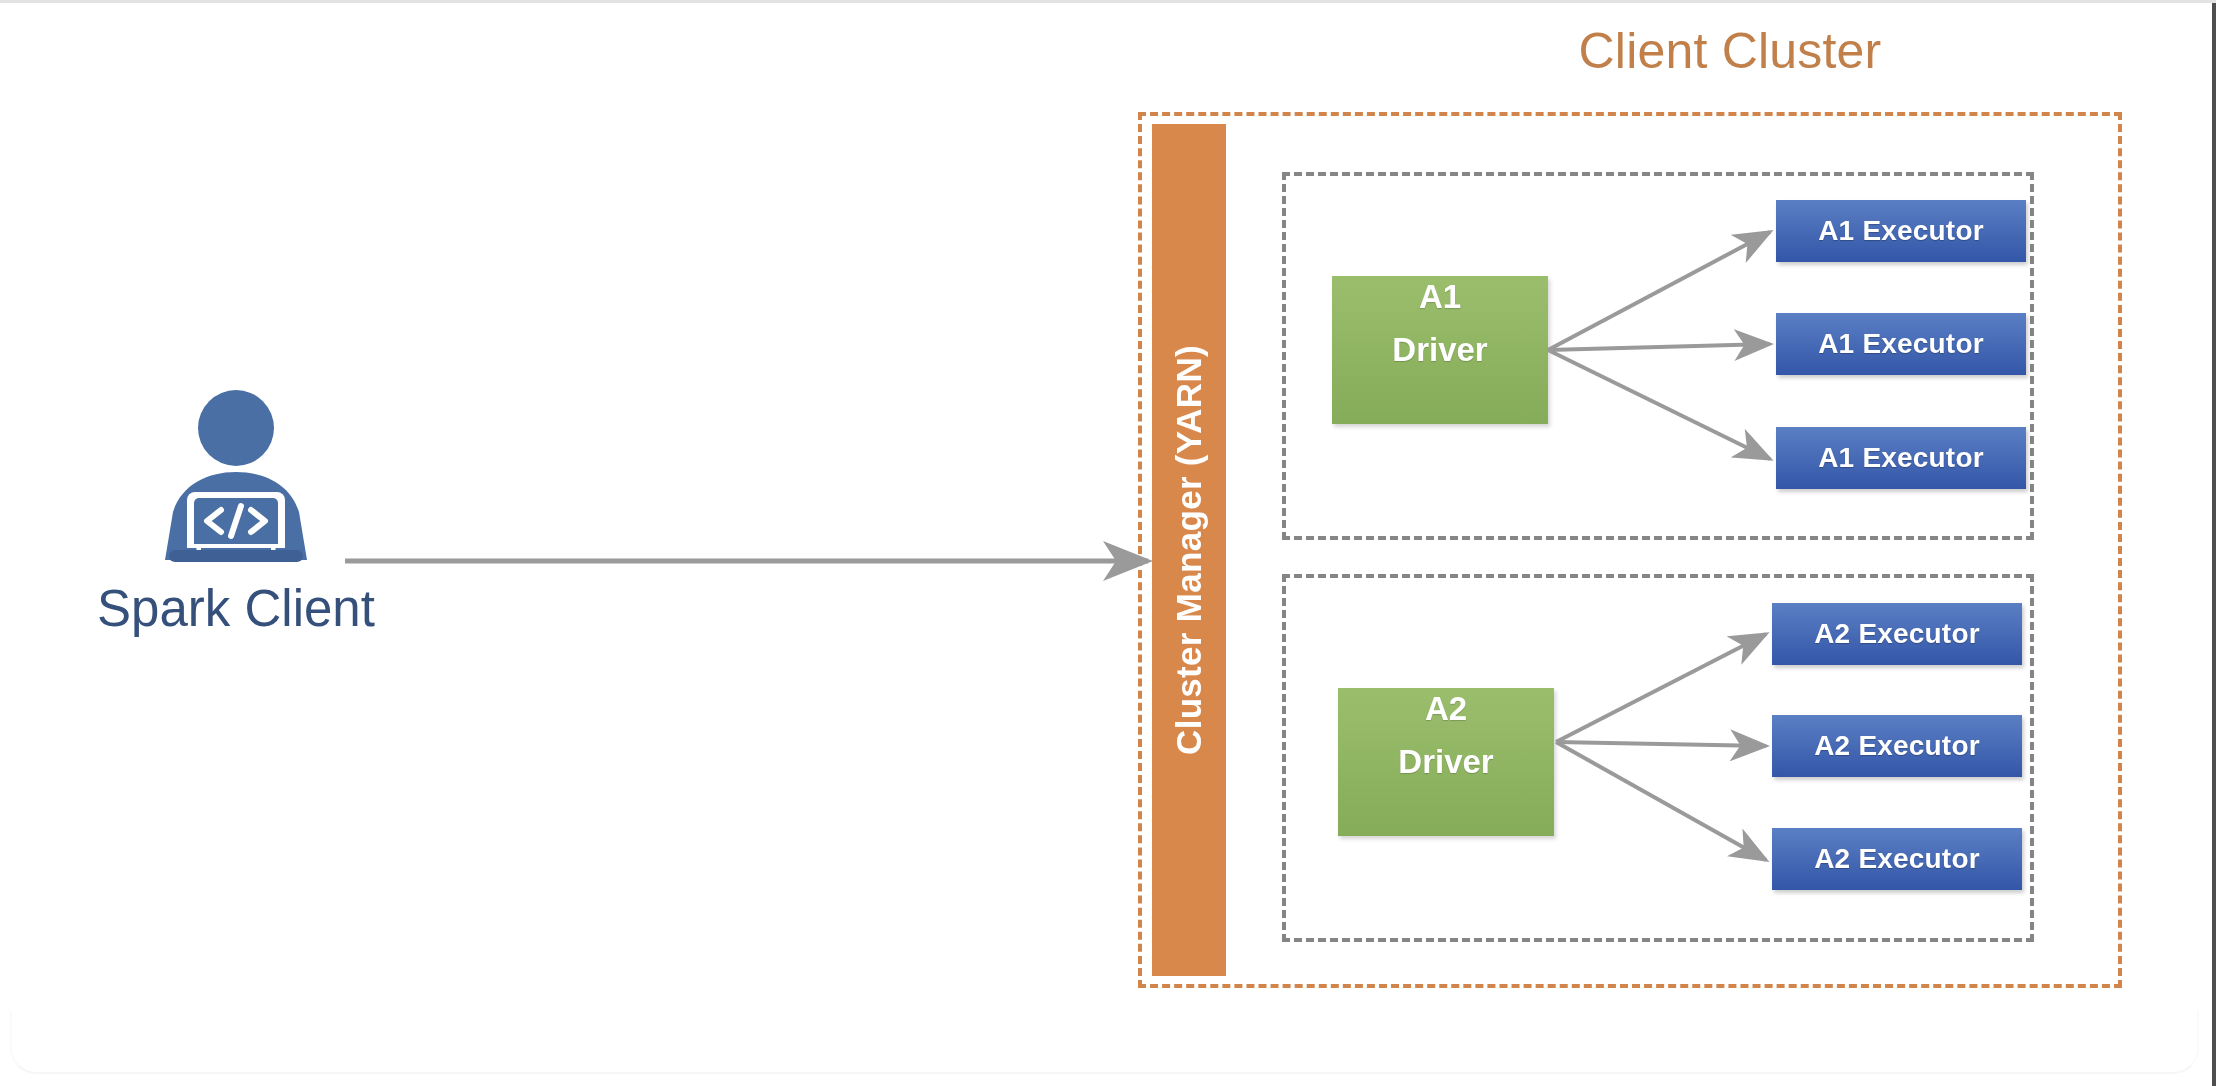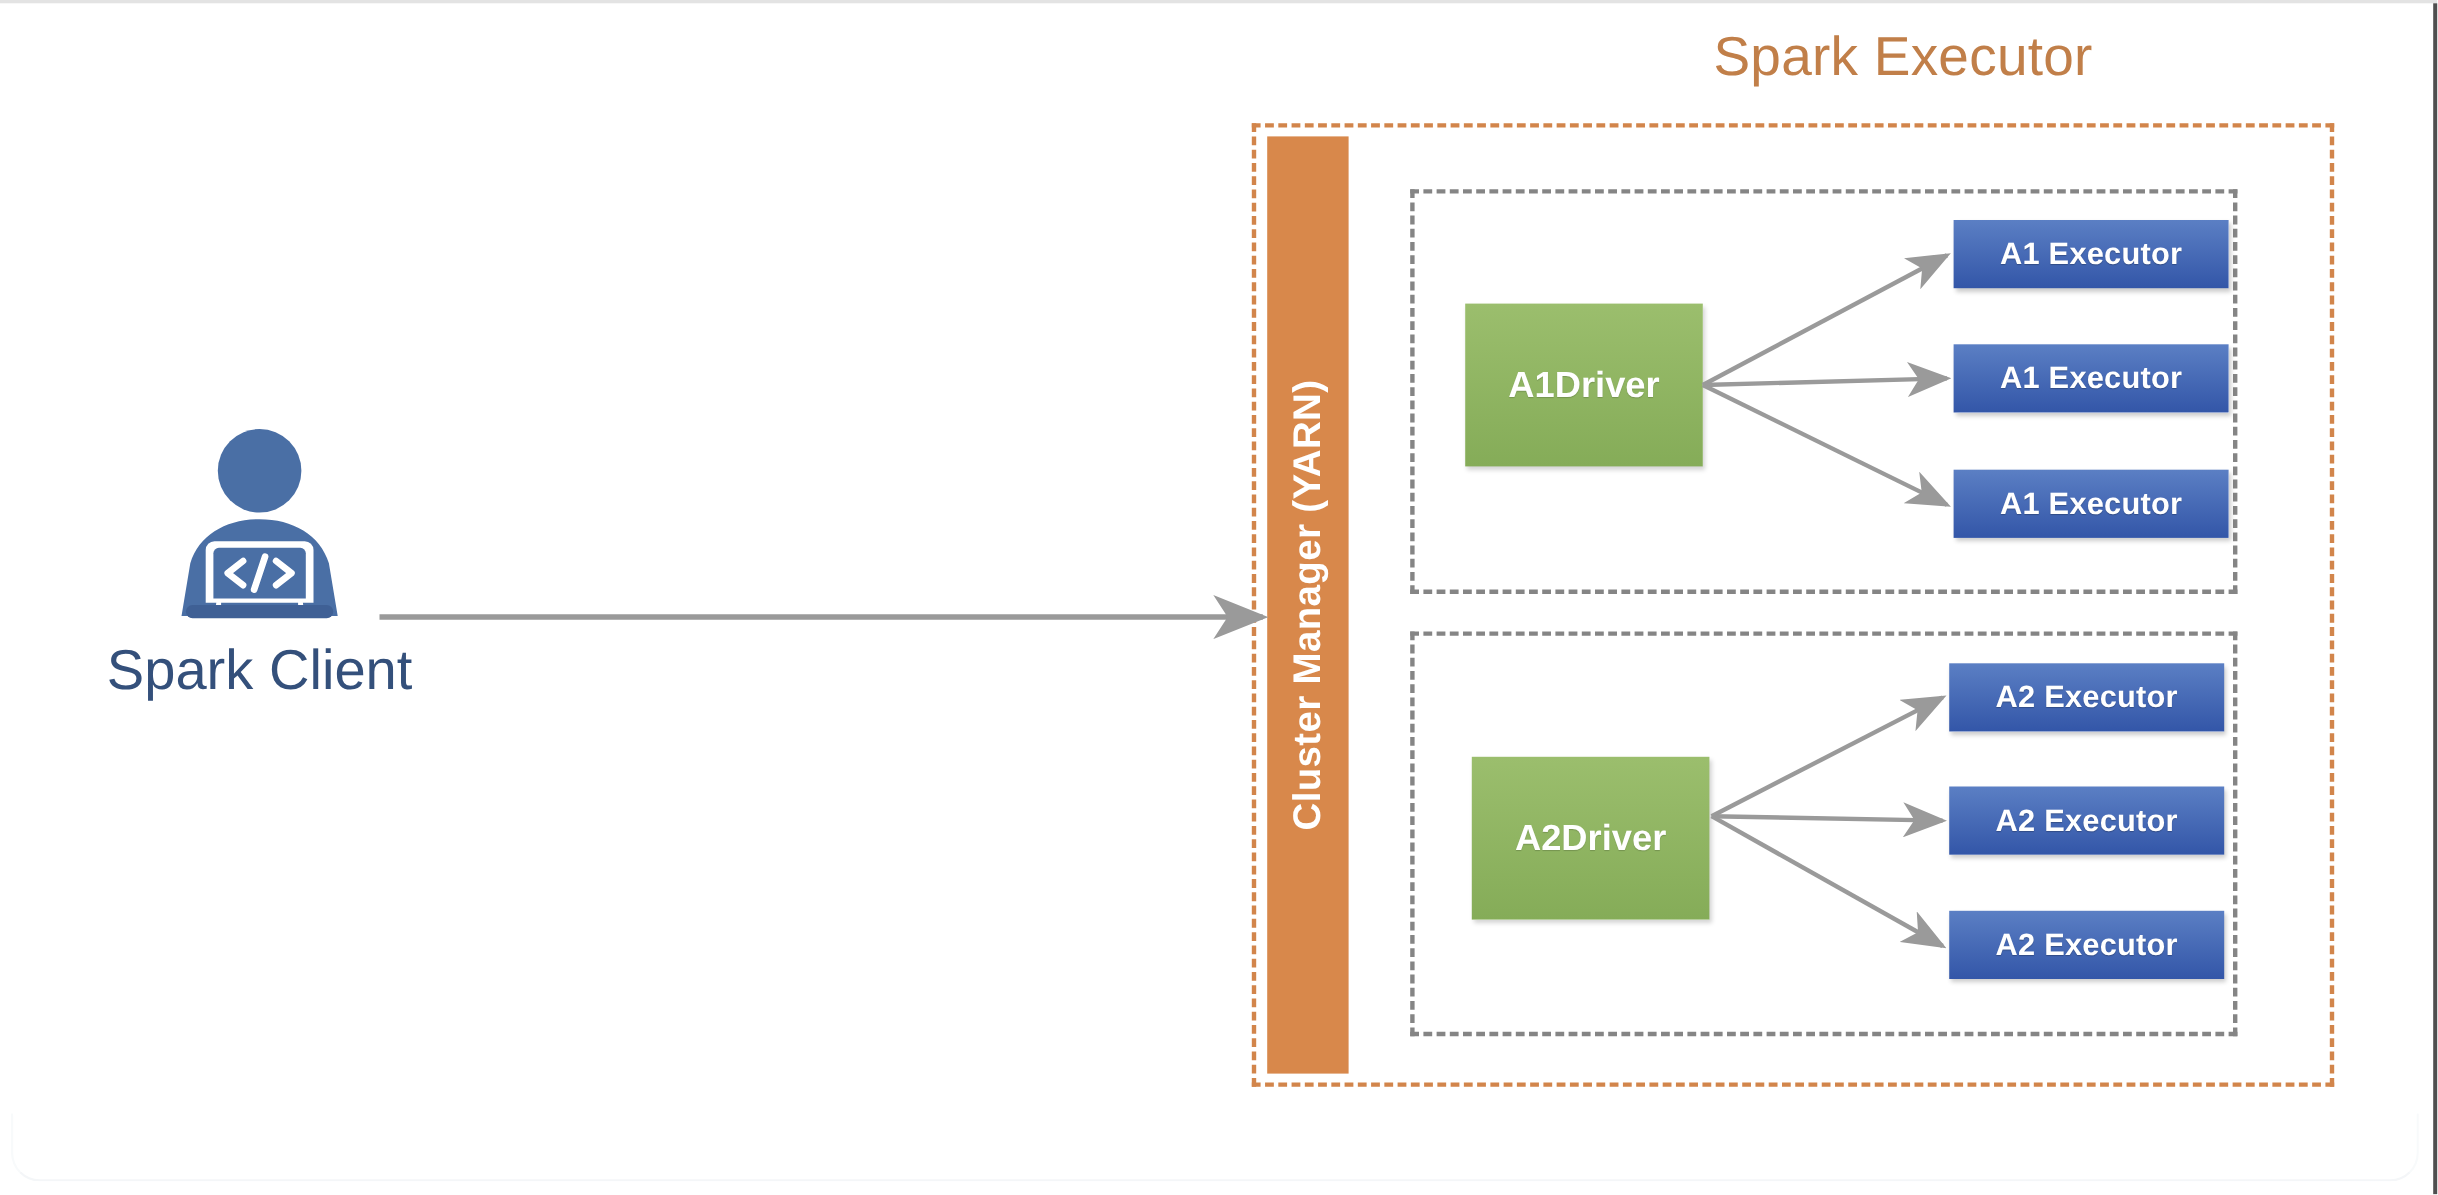--- a/index.html
+++ b/index.html
@@ -106,28 +106,29 @@
   #app-group-a2 { left: 1282px; top: 574px; width: 752px; height: 368px; }
 
   
   .driver-box {
     position: absolute;
     width: 216px;
     height: 148px;
     background: linear-gradient(180deg, #9BBE6D 0%, #85AC58 100%);
     box-shadow: 2px 3px 4px rgba(0,0,0,0.17);
     display: flex;
-    flex-direction: row;
+    flex-direction: column;
     align-items: center;
-    justify-content: center;
+    justify-content: flex-start;
     color: #ffffff;
     font-size: 33px;
     font-weight: 700;
     line-height: 1.25;
     text-shadow: 0 1px 1px rgba(0,0,0,0.18);
+    gap: 12px;
   }
   #driver-a1 { left: 1332px; top: 276px; }
   #driver-a2 { left: 1338px; top: 688px; }
 
   
   .executor-box {
     position: absolute;
     width: 250px;
     height: 62px;
     background: linear-gradient(180deg, #5B7FC4 0%, #3356A8 100%);
@@ -217,21 +218,21 @@
       <path d="M24 162 L146 162 A5 5 0 0 1 146 174 L24 174 A5 5 0 0 1 24 162 Z" fill="#3F6095"></path>
 
       <path d="M70 122 L56 133 L70 144" stroke="#ffffff" stroke-width="6" fill="none" stroke-linecap="round" stroke-linejoin="round"></path>
       <path d="M100 122 L114 133 L100 144" stroke="#ffffff" stroke-width="6" fill="none" stroke-linecap="round" stroke-linejoin="round"></path>
       <path d="M90 118 L80 148" stroke="#ffffff" stroke-width="6" fill="none" stroke-linecap="round"></path>
     </svg>
     <div class="client-label">Spark Client</div>
   </div>
 
 
-  <div class="cluster-title">Spark Executor</div>
+  <div class="cluster-title">Client Cluster</div>
 
   <div class="cluster-box"></div>
 
   <div class="yarn-bar">
     <div class="yarn-label">Cluster Manager (YARN)</div>
   </div>
 
   <div class="app-group" id="app-group-a1"></div>
 
   <div class="driver-box" id="driver-a1">

